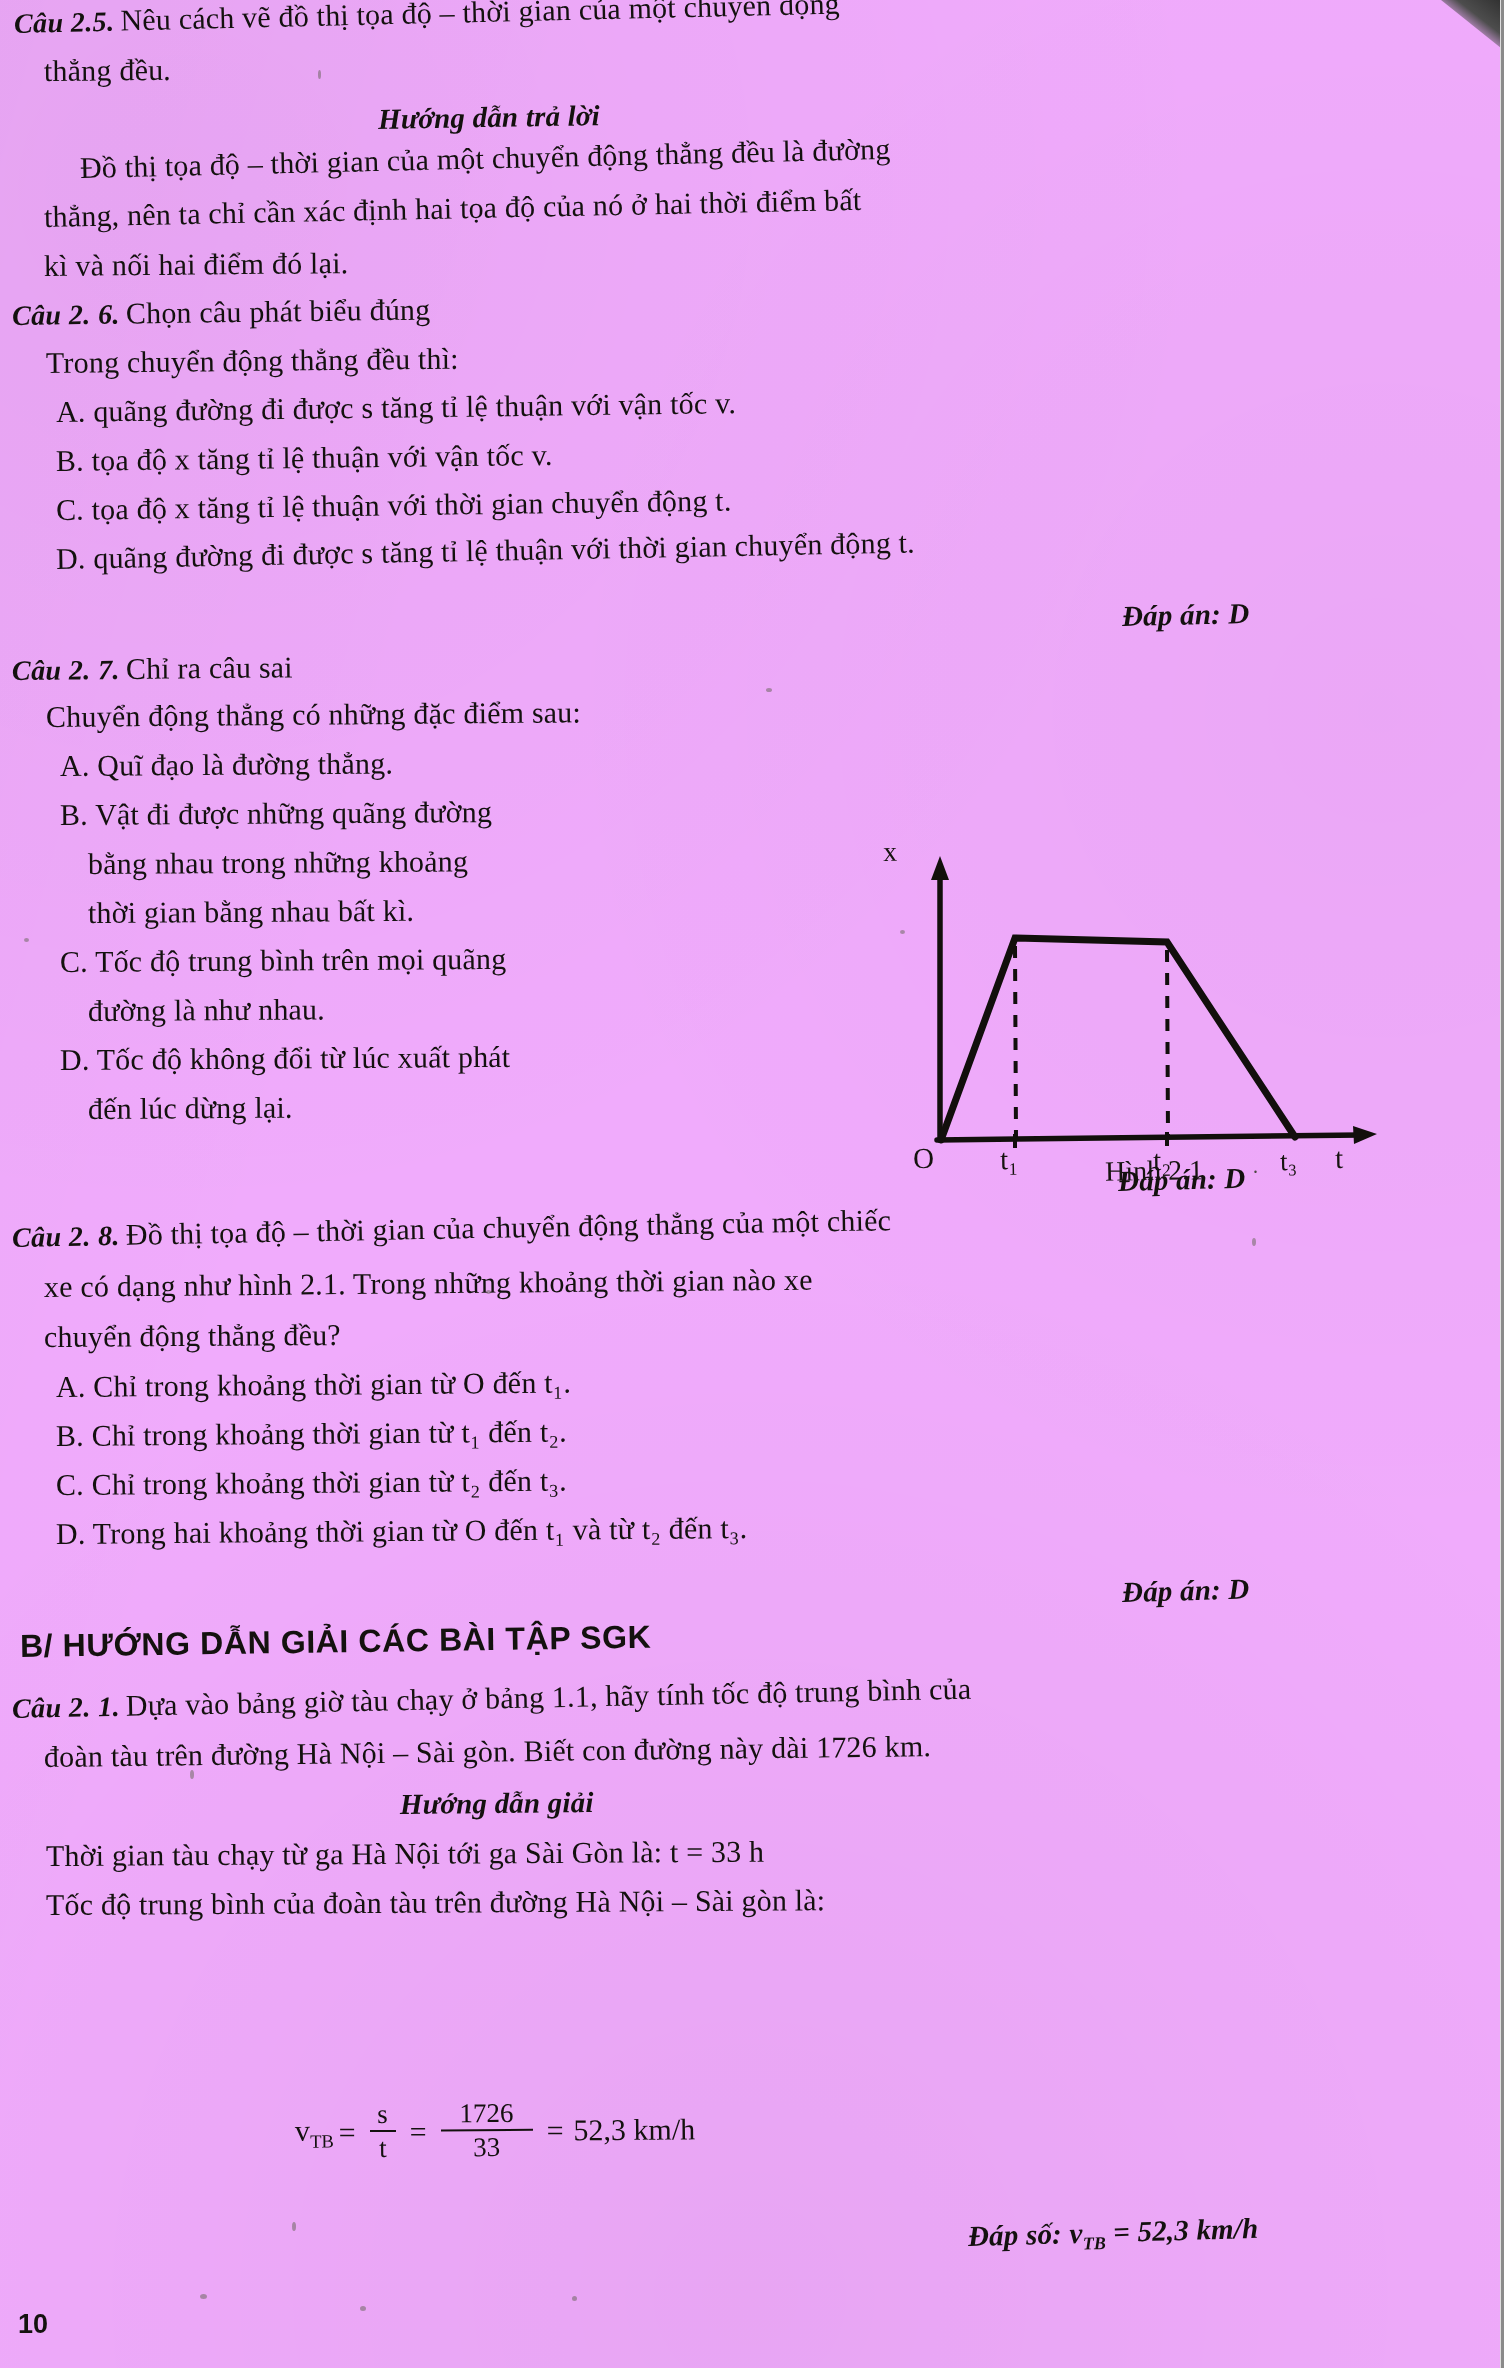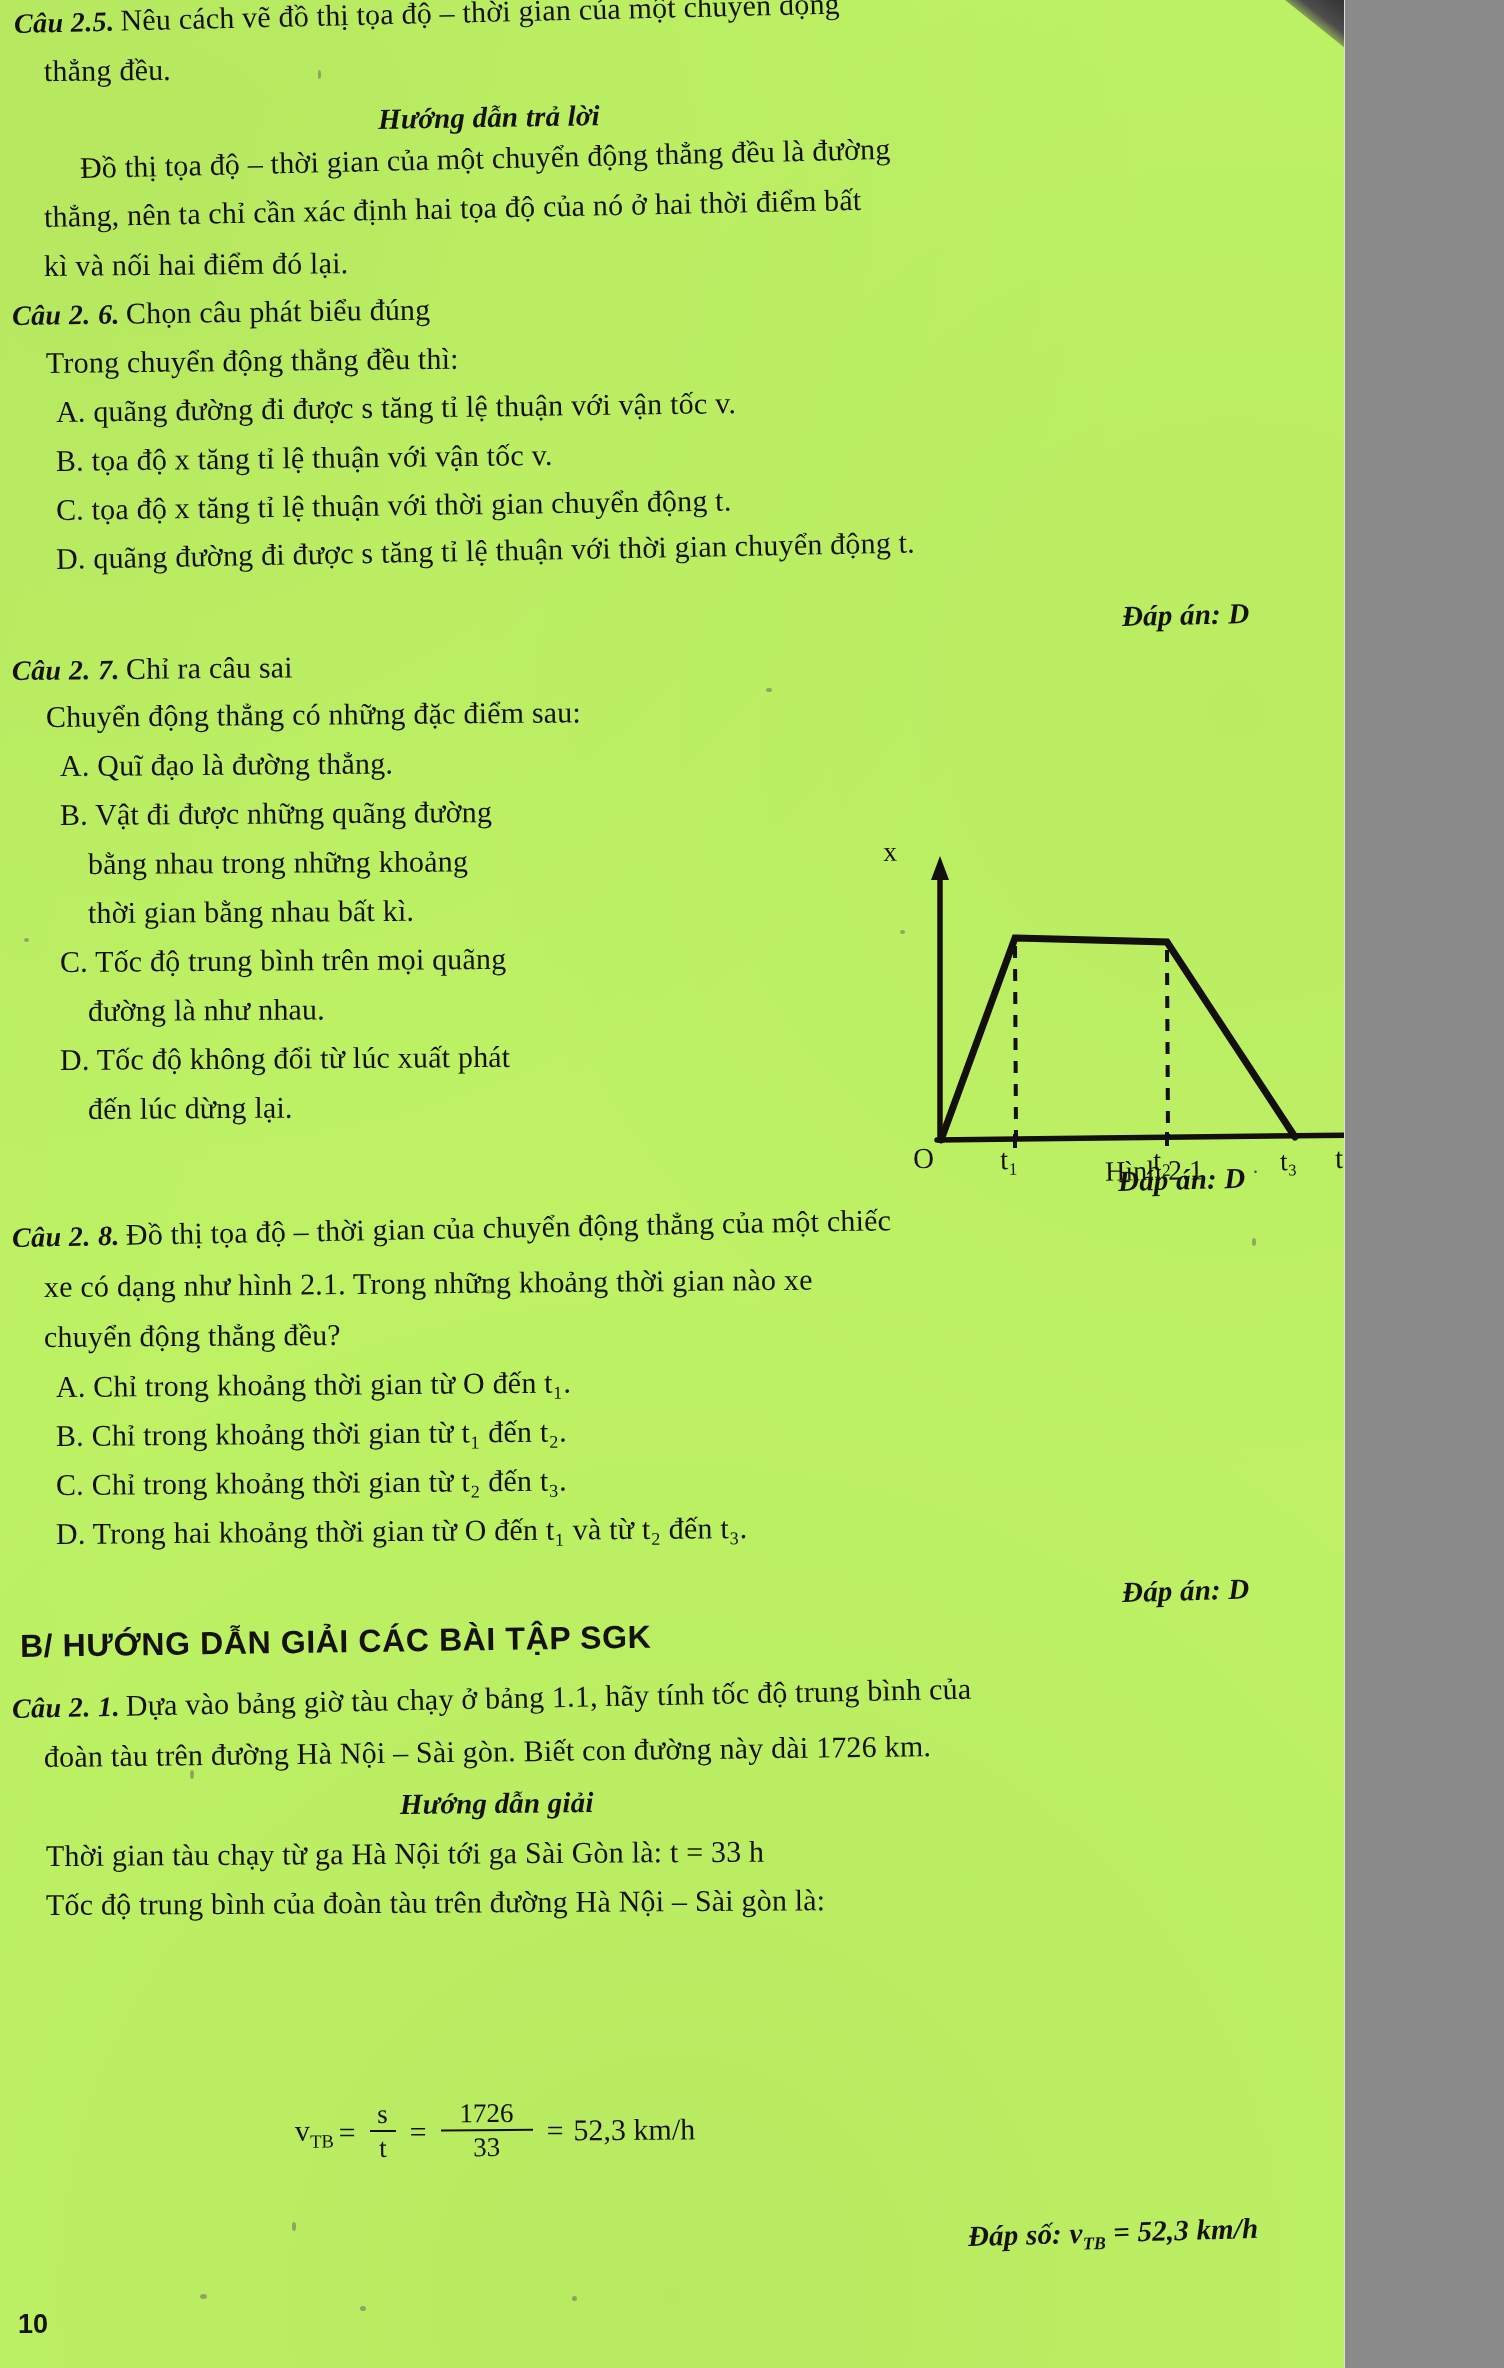--- a/index.html
+++ b/index.html
@@ -1,23 +1,23 @@
 <!DOCTYPE html>
 <html><head>
 <meta charset="utf-8">
 <title>Scanned textbook page</title>
 <style>
   html, body { margin:0; padding:0; background:#8a8a8a; }
   body { font-family:"Liberation Serif", serif; }
 
   .page {
     position:relative;
-    width:1344px;
+    width:1500px;
     height:2368px;
-    background:#bef264;
+    background:#f0abfc;
     overflow:hidden;
     box-shadow:0 0 0 1px #ddd;
   }
   
   .page::before{
     content:"";
     position:absolute; inset:0;
     background:
       radial-gradient(circle at 12% 8%, rgba(0,0,0,.030), transparent 42%),
       radial-gradient(circle at 92% 30%, rgba(0,0,0,.025), transparent 40%),

